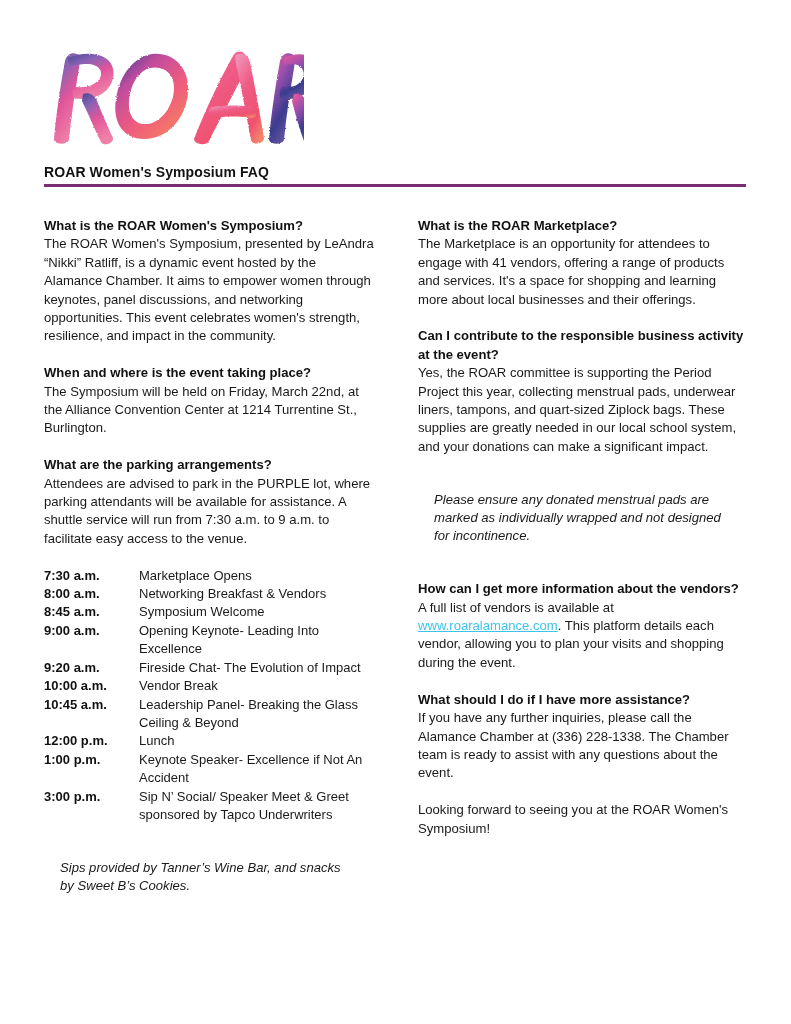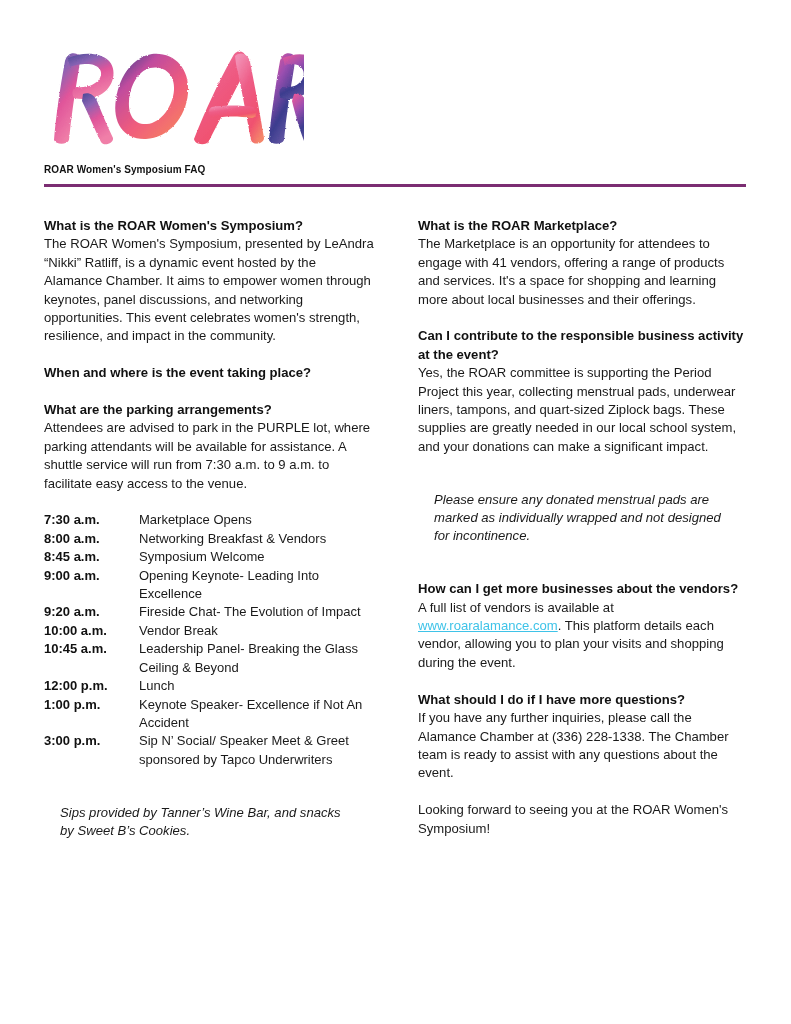--- a/index.html
+++ b/index.html
@@ -34,21 +34,21 @@
     width: 260px;
     height: 105px;
   }
   .logo-svg { display:block; width: 260px; height: 105px; }
 
   
   .doc-title {
     position: absolute;
     left: 44px;
     top: 164px;
-    font-size: 10px;
+    font-size: 14px;
     font-weight: bold;
     letter-spacing: 0.1px;
     color: #111111;
     white-space: nowrap;
   }
   .title-rule {
     position: absolute;
     left: 44px;
     top: 184px;
     width: 702px;
@@ -181,20 +181,21 @@
   <div class="title-rule"></div>
 
   <div class="col col-left">
 
     <p class="q">What is the ROAR Women's Symposium?</p>
     <p class="a">The ROAR Women's Symposium, presented by LeAndra “Nikki” Ratliff, is a dynamic event hosted by the Alamance Chamber. It aims to empower women through keynotes, panel discussions, and networking opportunities. This event celebrates women's strength, resilience, and impact in the community.</p>
 
     <div class="spacer"></div>
 
     <p class="q">When and where is the event taking place?</p>
+    <p class="a">The Symposium will be held on Friday, March 22nd, at the Alliance Convention Center at 1214 Turrentine St., Burlington.</p>
 
     <div class="spacer"></div>
 
     <p class="q">What are the parking arrangements?</p>
     <p class="a">Attendees are advised to park in the PURPLE lot, where parking attendants will be available for assistance. A shuttle service will run from 7:30 a.m. to 9 a.m. to facilitate easy access to the venue.</p>
 
     <div class="spacer"></div>
 
     <table class="agenda">
       <tbody>
@@ -255,26 +256,26 @@
 
     <p class="q">Can I contribute to the responsible business activity at the event?</p>
     <p class="a">Yes, the ROAR committee is supporting the Period Project this year, collecting menstrual pads, underwear liners, tampons, and quart-sized Ziplock bags. These supplies are greatly needed in our local school system, and your donations can make a significant impact.</p>
 
     <div class="spacer"></div>
 
     <p class="italic-note">Please ensure any donated menstrual pads are marked as individually wrapped and not designed for incontinence.</p>
 
     <div class="spacer"></div>
 
-    <p class="q">How can I get more businesses about the vendors?</p>
+    <p class="q">How can I get more information about the vendors?</p>
     <p class="a"><span>A full list of vendors is available at </span><a class="weblink" href="#">www.roaralamance.com</a><span>. This platform details each vendor, allowing you to plan your visits and shopping during the event.</span></p>
 
     <div class="spacer"></div>
 
-    <p class="q">What should I do if I have more questions?</p>
+    <p class="q">What should I do if I have more assistance?</p>
     <p class="a">If you have any further inquiries, please call the Alamance Chamber at (336) 228-1338. The Chamber team is ready to assist with any questions about the event.</p>
 
     <div class="spacer"></div>
 
     <p class="a">Looking forward to seeing you at the ROAR Women's Symposium!</p>
   </div>
 
 </div>
 
 </body></html>

